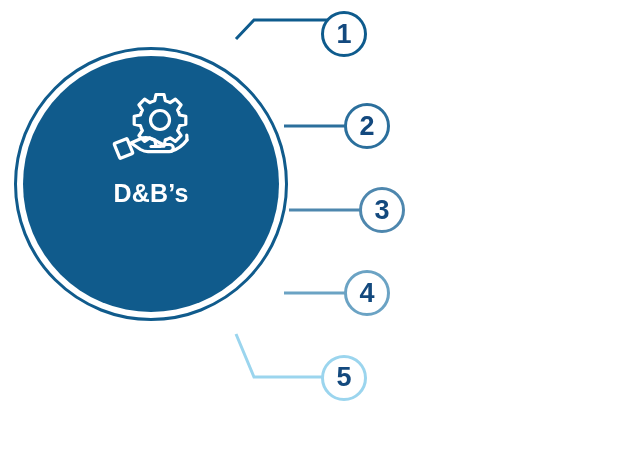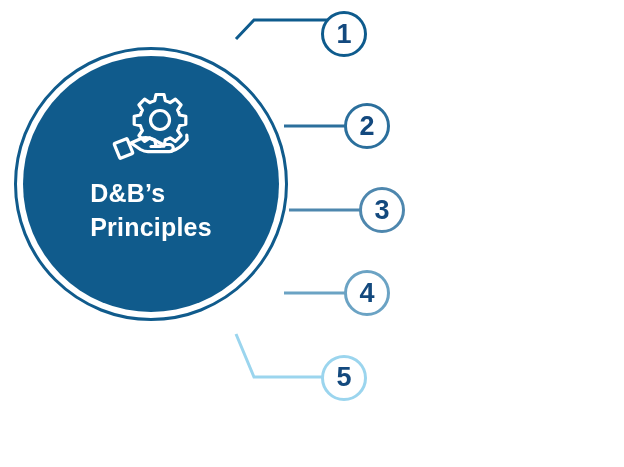--- a/index.html
+++ b/index.html
@@ -51,21 +51,21 @@
     box-sizing: border-box;
     padding-top: 34px;
   }
   .hub-icon {
     width: 86px;
     height: 72px;
     display: block;
   }
   .hub-text {
     margin-top: 14px;
-    text-align: left;
+    text-align: right;
     color: #ffffff;
     font-size: 25px;
     font-weight: bold;
     line-height: 1.36;
     letter-spacing: 0.2px;
   }
   .hub-text div { white-space: nowrap; }
 
   
   .connectors {
@@ -156,21 +156,20 @@
         <path d="M23 53 l9-4 c4.5-2 9-1.5 13 0.5 l10 5 h6.5
                  c2.2 0 3.8 1.6 3.8 3.6 0 2.2-1.8 3.6-4 3.6
                  H40 c-3 0-5-0.7-7.5-2.2 L23 53 z"></path>
         <path d="M43 56.5 h9"></path>
         <path d="M79 50 c-4.5 6-10 9.5-15.7 11.2"></path>
         <path d="M79 50 l-0.2-5"></path>
         <rect x="8.5" y="50.5" width="14" height="16" rx="1.2" transform="rotate(-22 15.5 58.5)"></rect>
       </svg>
       <div class="hub-text">
         <div>D&amp;B’s</div>
-        <div>Principles</div>
       </div>
     </div>
   </div>
 
   <div class="row" id="row-1">
     <div class="pill" style="background:#0e5b8d;"></div>
     <div class="num-circle" style="border:3px solid #0e5b8d; margin-left:8px;">
       <span>1</span>
     </div>
     <div class="pill-label">

